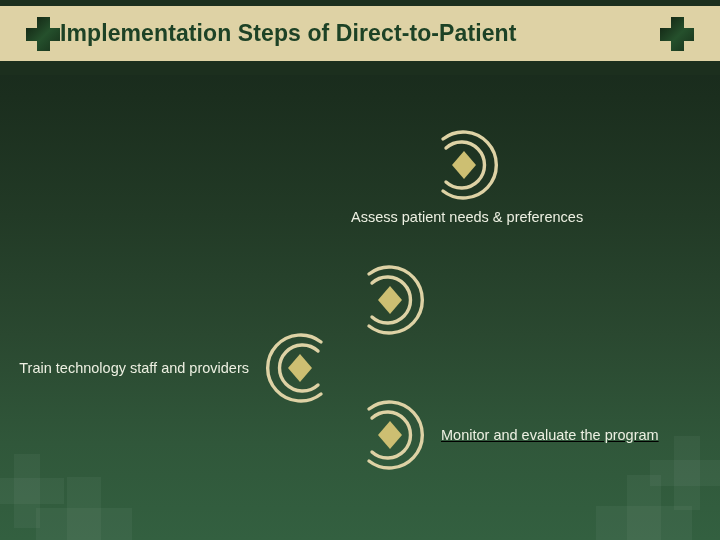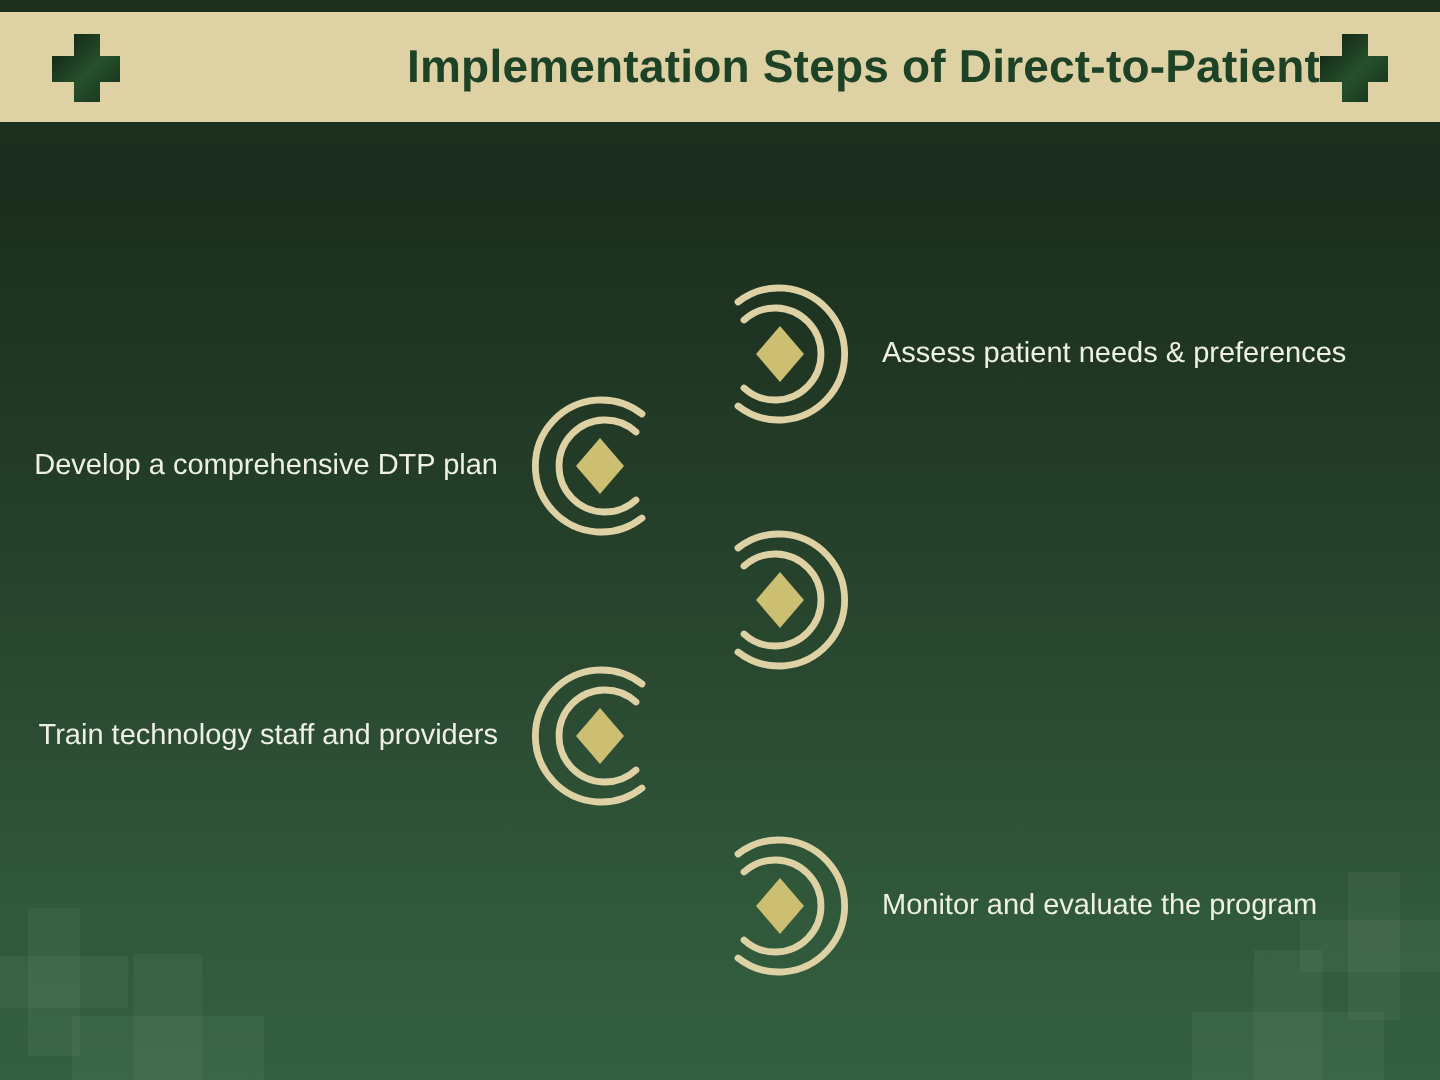--- a/index.html
+++ b/index.html
@@ -47,21 +47,21 @@
     padding: 0 26px;
   }
   .header-under {
     position: absolute;
     left: 0; top: 61px;
     width: 720px; height: 14px;
     background: #1c2f1e;
   }
   .title {
     flex: 1;
-    text-align: right;
+    text-align: left;
     color: #1d4226;
     font-size: 23px;
     font-weight: bold;
     letter-spacing: 0.1px;
     white-space: nowrap;
   }
   .cross-icon {
     position: relative;
     width: 34px;
     height: 34px;
@@ -144,68 +144,58 @@
     <span class="cross-icon">
       <i class="h"></i>
         <i class="v"></i>
     </span>
   </div>
 
   <div class="header-under"></div>
 
   <div class="steps">
 
-    <div class="step right" style="left:345px; top:57px;">
+    <div class="step right" style="left:345px; top:45px;flex-direction:column;">
       <span class="badge">
         <svg width="90" height="90" viewBox="0 0 90 90">
           <path d="M 24 19 A 33 33 0 1 1 24 71" fill="none" stroke="#ded2a5" stroke-width="3.4" stroke-linecap="round"></path>
           <path d="M 27 28 A 23 23 0 1 1 27 62" fill="none" stroke="#ded2a5" stroke-width="3.4" stroke-linecap="round"></path>
           <path d="M 45 31 L 57 45 L 45 59 L 33 45 Z" fill="#cdbf72"></path>
         </svg>
       </span>
       <span class="step-label">Assess patient needs &amp; preferences</span>
     </div>
 
-    <div class="step left" style="left:8px; top:113px; width:337px; justify-content:flex-start;">
+
+    <div class="step right" style="left:345px; top:180px;">
+      <span class="badge">
+        <svg width="90" height="90" viewBox="0 0 90 90">
+          <path d="M 24 19 A 33 33 0 1 1 24 71" fill="none" stroke="#ded2a5" stroke-width="3.4" stroke-linecap="round"></path>
+          <path d="M 27 28 A 23 23 0 1 1 27 62" fill="none" stroke="#ded2a5" stroke-width="3.4" stroke-linecap="round"></path>
+          <path d="M 45 31 L 57 45 L 45 59 L 33 45 Z" fill="#cdbf72"></path>
+        </svg>
+      </span>
+    </div>
+
+    <div class="step left" style="left:8px; top:248px; width:337px; justify-content:flex-start;">
       <span class="badge">
         <svg width="90" height="90" viewBox="0 0 90 90">
           <path d="M 66 19 A 33 33 0 1 0 66 71" fill="none" stroke="#ded2a5" stroke-width="3.4" stroke-linecap="round"></path>
           <path d="M 63 28 A 23 23 0 1 0 63 62" fill="none" stroke="#ded2a5" stroke-width="3.4" stroke-linecap="round"></path>
           <path d="M 45 31 L 57 45 L 45 59 L 33 45 Z" fill="#cdbf72"></path>
         </svg>
       </span>
-      <span class="step-label" style="flex:1;">Develop a comprehensive DTP plan</span>
-    </div>
-
-    <div class="step right" style="left:345px; top:180px;">
+      <span class="step-label" style="flex:1;">Train technology staff and providers</span>
+    </div>
+
+    <div class="step right" style="left:345px; top:315px;text-decoration:underline;">
       <span class="badge">
         <svg width="90" height="90" viewBox="0 0 90 90">
           <path d="M 24 19 A 33 33 0 1 1 24 71" fill="none" stroke="#ded2a5" stroke-width="3.4" stroke-linecap="round"></path>
           <path d="M 27 28 A 23 23 0 1 1 27 62" fill="none" stroke="#ded2a5" stroke-width="3.4" stroke-linecap="round"></path>
           <path d="M 45 31 L 57 45 L 45 59 L 33 45 Z" fill="#cdbf72"></path>
         </svg>
       </span>
-    </div>
-
-    <div class="step left" style="left:8px; top:248px; width:337px; justify-content:flex-start;">
-      <span class="badge">
-        <svg width="90" height="90" viewBox="0 0 90 90">
-          <path d="M 66 19 A 33 33 0 1 0 66 71" fill="none" stroke="#ded2a5" stroke-width="3.4" stroke-linecap="round"></path>
-          <path d="M 63 28 A 23 23 0 1 0 63 62" fill="none" stroke="#ded2a5" stroke-width="3.4" stroke-linecap="round"></path>
-          <path d="M 45 31 L 57 45 L 45 59 L 33 45 Z" fill="#cdbf72"></path>
-        </svg>
-      </span>
-      <span class="step-label" style="flex:1;">Train technology staff and providers</span>
-    </div>
-
-    <div class="step right" style="left:345px; top:333px;">
-      <span class="badge">
-        <svg width="90" height="90" viewBox="0 0 90 90">
-          <path d="M 24 19 A 33 33 0 1 1 24 71" fill="none" stroke="#ded2a5" stroke-width="3.4" stroke-linecap="round"></path>
-          <path d="M 27 28 A 23 23 0 1 1 27 62" fill="none" stroke="#ded2a5" stroke-width="3.4" stroke-linecap="round"></path>
-          <path d="M 45 31 L 57 45 L 45 59 L 33 45 Z" fill="#cdbf72"></path>
-        </svg>
-      </span>
       <span class="step-label">Monitor and evaluate the program</span>
     </div>
 
   </div>
 </div>
 
 </body></html>

